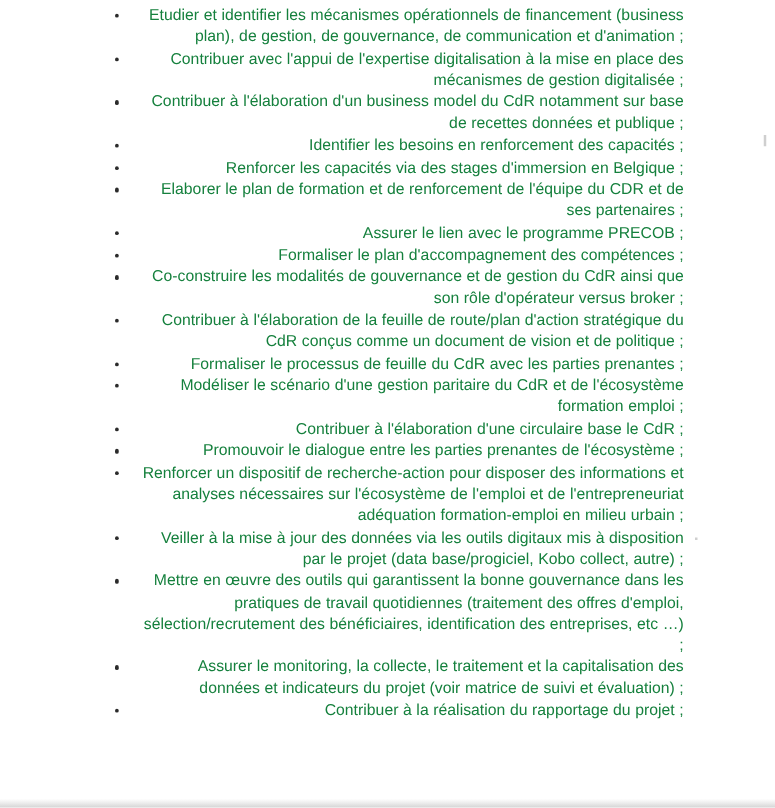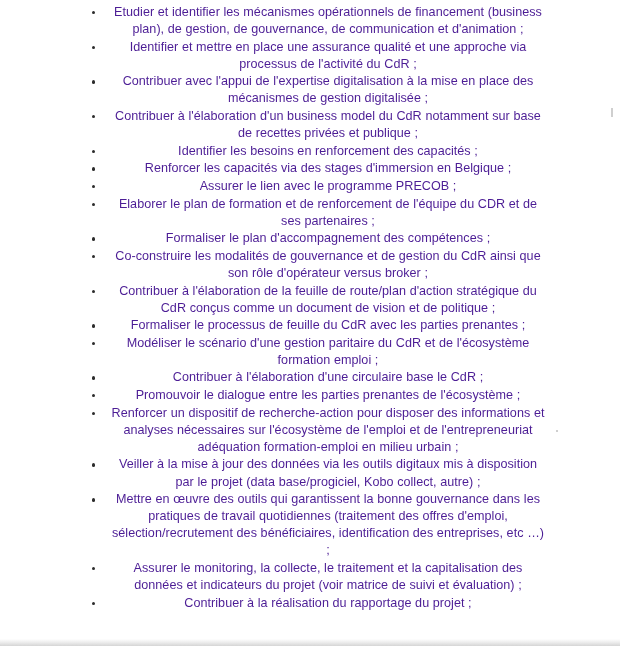--- a/index.html
+++ b/index.html
@@ -34,23 +34,23 @@
     padding: 0;
     list-style: none;
   }
 
   .task-item {
     position: relative;
     padding-left: 17px;
     margin: 0 0 0.5px 0;
     font-size: 12.6px;
     line-height: 17.1px;
-    color: #4c1d95;
+    color: #15803d;
     letter-spacing: 0.002em;
-    text-align: center;
+    text-align: right;
     word-spacing: 0.01em;
   }
 
   
   .task-item::before {
     content: "";
     position: absolute;
     left: 0px;
     top: 7px;
     width: 3.4px;
@@ -80,27 +80,26 @@
     pointer-events: none;
   }
 </style>
 </head>
 <body>
 
 <div id="page">
 
   <ul id="task-list">
       <li class="task-item">Etudier et identifier les mécanismes opérationnels de financement (business plan), de gestion, de gouvernance, de communication et d'animation ;</li>
-      <li class="task-item">Identifier et mettre en place une assurance qualité et une approche via processus de l'activité du CdR ;</li>
       <li class="task-item">Contribuer avec l'appui de l'expertise digitalisation à la mise en place des mécanismes de gestion digitalisée ;</li>
-      <li class="task-item">Contribuer à l'élaboration d'un business model du CdR notamment sur base de recettes privées et publique ;</li>
+      <li class="task-item">Contribuer à l'élaboration d'un business model du CdR notamment sur base de recettes données et publique ;</li>
       <li class="task-item">Identifier les besoins en renforcement des capacités ;</li>
       <li class="task-item">Renforcer les capacités via des stages d'immersion en Belgique ;</li>
+      <li class="task-item">Elaborer le plan de formation et de renforcement de l'équipe du CDR et de ses partenaires ;</li>
       <li class="task-item">Assurer le lien avec le programme PRECOB ;</li>
-      <li class="task-item">Elaborer le plan de formation et de renforcement de l'équipe du CDR et de ses partenaires ;</li>
       <li class="task-item">Formaliser le plan d'accompagnement des compétences ;</li>
       <li class="task-item">Co-construire les modalités de gouvernance et de gestion du CdR ainsi que son rôle d'opérateur versus broker ;</li>
       <li class="task-item">Contribuer à l'élaboration de la feuille de route/plan d'action stratégique du CdR conçus comme un document de vision et de politique ;</li>
       <li class="task-item">Formaliser le processus de feuille du CdR avec les parties prenantes ;</li>
       <li class="task-item">Modéliser le scénario d'une gestion paritaire du CdR et de l'écosystème formation emploi ;</li>
       <li class="task-item">Contribuer à l'élaboration d'une circulaire base le CdR ;</li>
       <li class="task-item">Promouvoir le dialogue entre les parties prenantes de l'écosystème ;</li>
       <li class="task-item">Renforcer un dispositif de recherche-action pour disposer des informations et analyses nécessaires sur l'écosystème de l'emploi et de l'entrepreneuriat adéquation formation-emploi en milieu urbain ;</li>
       <li class="task-item">Veiller à la mise à jour des données via les outils digitaux mis à disposition par le projet (data base/progiciel, Kobo collect, autre) ;</li>
       <li class="task-item">Mettre en œuvre des outils qui garantissent la bonne gouvernance dans les pratiques de travail quotidiennes (traitement des offres d'emploi, sélection/recrutement des bénéficiaires, identification des entreprises, etc …) ;</li>

